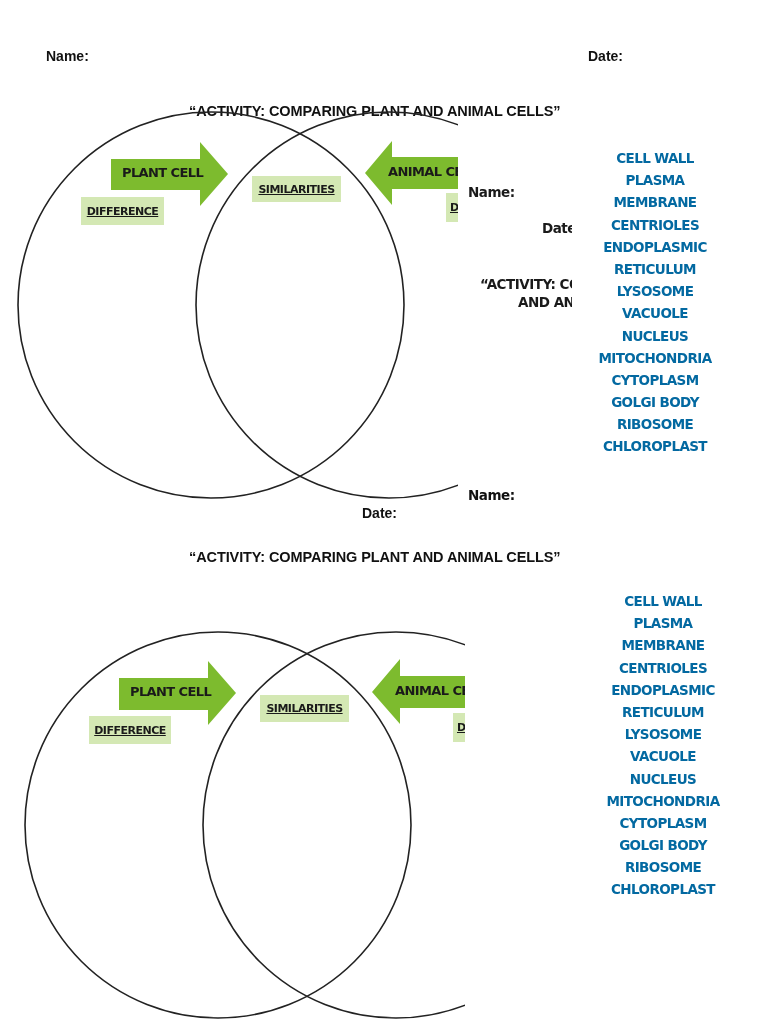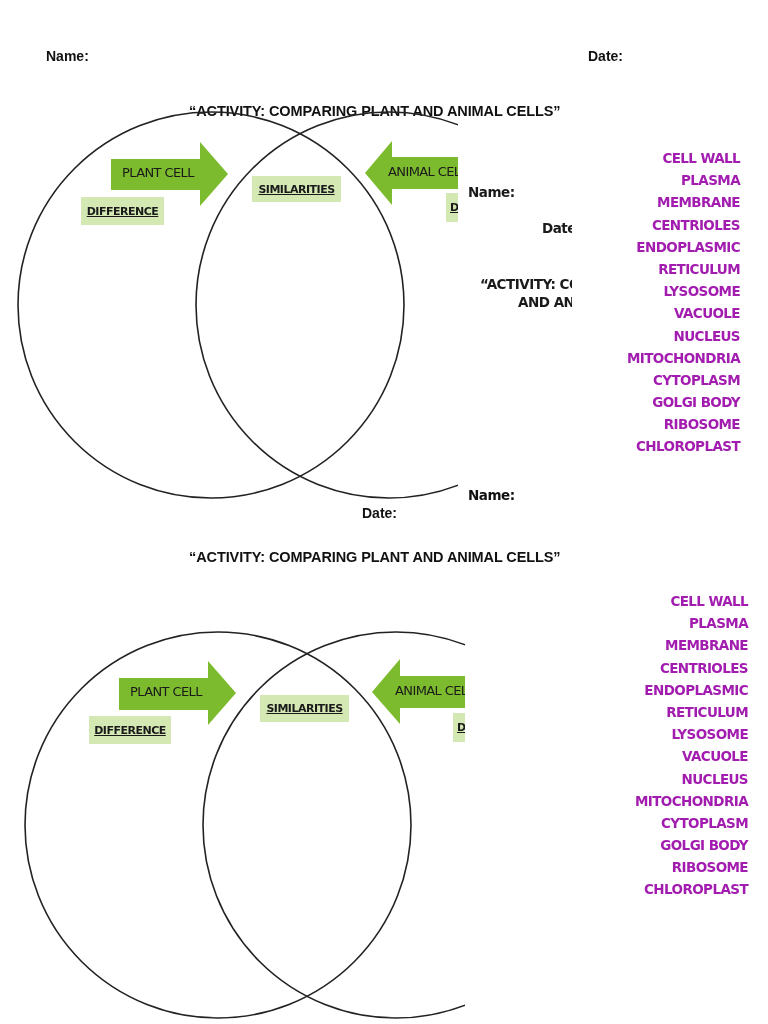--- a/index.html
+++ b/index.html
@@ -2,24 +2,24 @@
 <html><head>
 <meta charset="utf-8">
 <style>
   html, body { margin: 0; padding: 0; background: #ffffff; }
   body { width: 768px; height: 1024px; position: relative; overflow: hidden; font-family: "Liberation Sans", sans-serif; color: #111; }
   .abs { position: absolute; }
   .hdr { font-family: "Liberation Sans", sans-serif; font-weight: bold; font-size: 14px; color: #111; white-space: nowrap; }
   .title { font-family: "Liberation Sans", sans-serif; font-weight: bold; font-size: 14.5px; color: #111; white-space: nowrap; letter-spacing: -0.1px; text-align: center; }
   .venn { position: absolute; overflow: hidden; }
   .venn svg { position: absolute; left: 0; top: 0; }
-  .arrow-label { position: absolute; font-family: "DejaVu Sans", sans-serif; font-weight: normal; font-size: 13px; color: #1a1a1a; white-space: nowrap; letter-spacing: -0.6px; }
+  .arrow-label { position: absolute; font-family: "DejaVu Sans", sans-serif; font-weight: bold; font-size: 13px; color: #1a1a1a; white-space: nowrap; letter-spacing: -0.6px; }
   .box { position: absolute; background: #d4e8b4; font-family: "DejaVu Sans", sans-serif; font-weight: bold; font-size: 11px; color: #1a1a1a; display: flex; align-items: center; justify-content: center; white-space: nowrap; letter-spacing: -0.5px; text-decoration: underline; }
   .box.cut { justify-content: flex-start; padding-left: 4px; box-sizing: border-box; overflow: hidden; }
-  .wordbank { position: absolute; width: 170px; text-align: right; font-family: "DejaVu Sans", sans-serif; font-weight: bold; font-size: 13.5px; color: #a21caf; letter-spacing: -0.6px; }
+  .wordbank { position: absolute; width: 170px; text-align: center; font-family: "DejaVu Sans", sans-serif; font-weight: bold; font-size: 13.5px; color: #0369a1; letter-spacing: -0.6px; }
   .wordbank div { height: 22.2px; line-height: 22.2px; }
   .frag { position: absolute; overflow: hidden; }
   .frag-text { position: absolute; font-family: "DejaVu Sans", sans-serif; font-weight: bold; font-size: 13.5px; color: #1a1a1a; white-space: nowrap; letter-spacing: -0.5px; }
 </style>
 </head>
 <body>
 
 <div class="abs hdr" style="left:46px; top:48px;">Name:</div>
 <div class="abs hdr" style="left:588px; top:48px;">Date:</div>
 <div class="abs title" style="left:189px; top:103px;">“ACTIVITY: COMPARING PLANT AND ANIMAL CELLS”</div>

